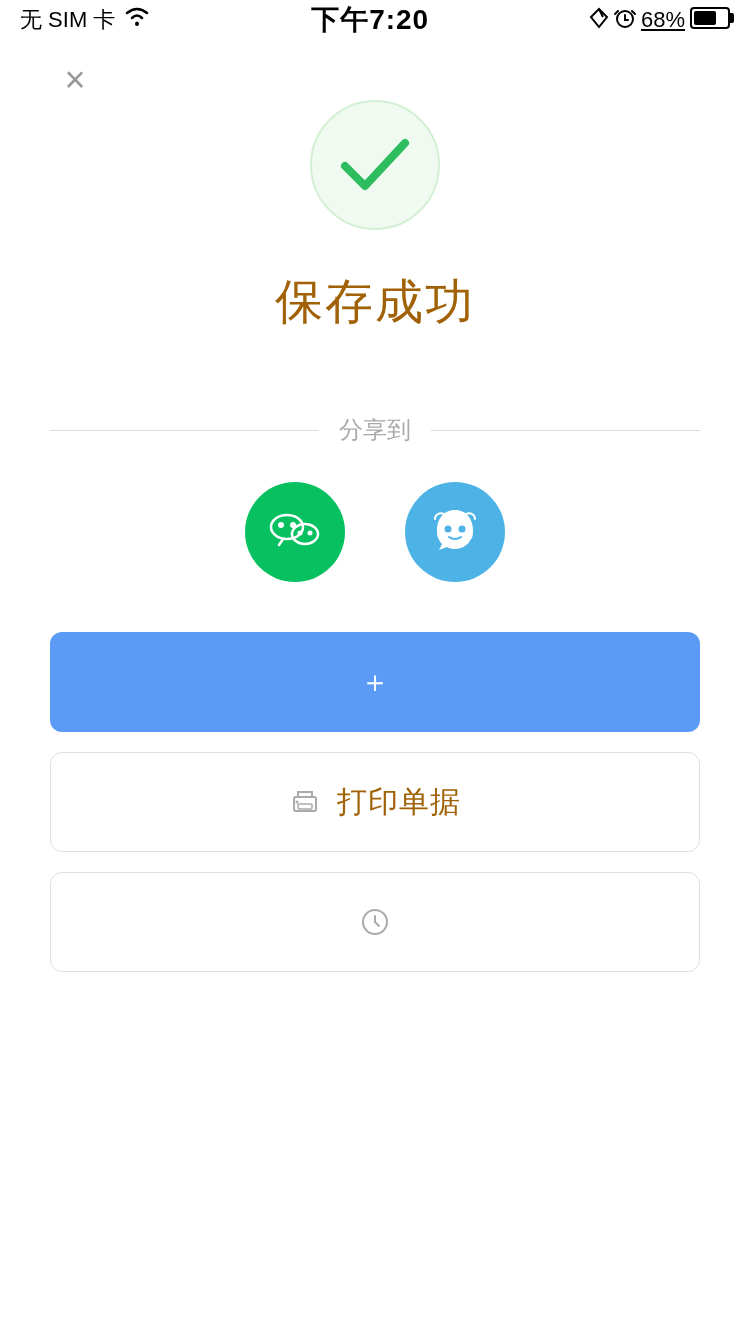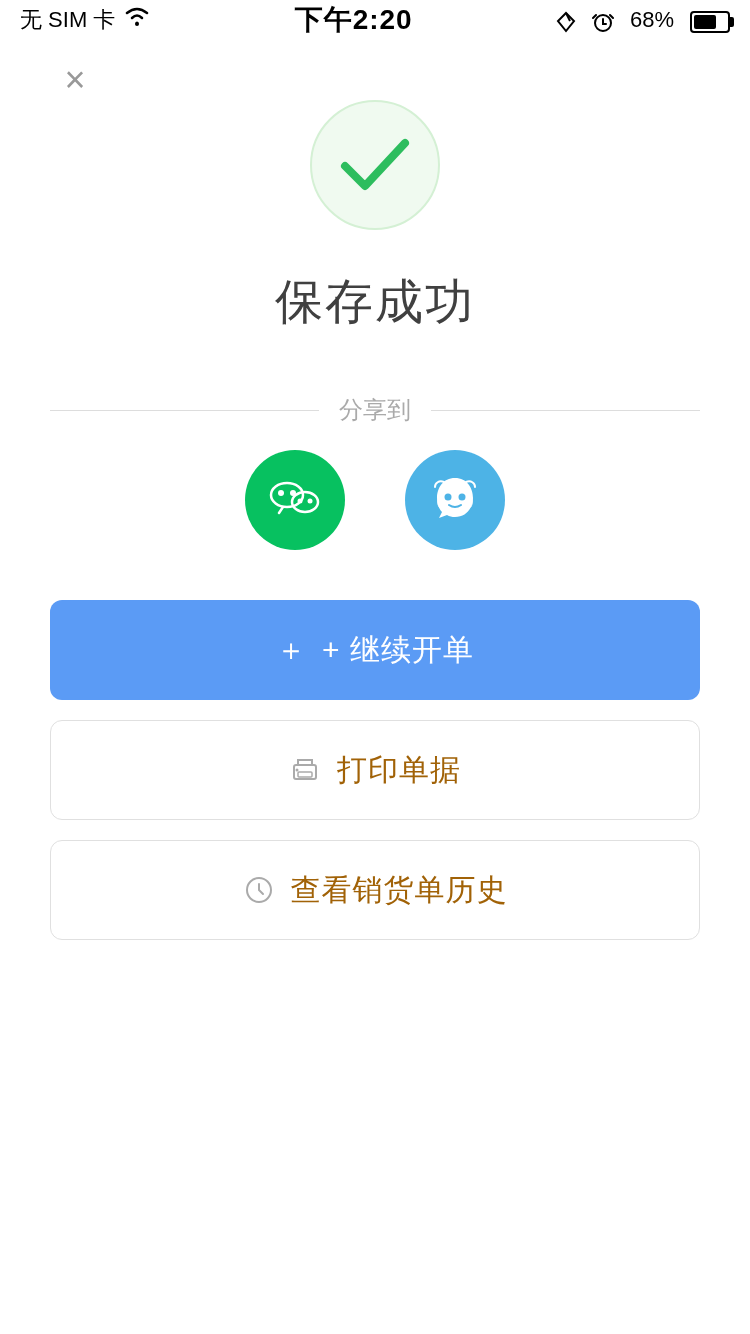--- a/index.html
+++ b/index.html
@@ -37,23 +37,24 @@
     }
 
     .status-center {
       font-size: 28px;
       font-weight: 600;
       letter-spacing: 1px;
     }
 
     .status-right {
       display: flex;
-      align-items: flex-end;
-      gap: 16px;
+      align-items: flex-start;
+      gap: 5px;
       font-size: 22px;
+      text-decoration: underline;
     }
 
     .battery-container {
       display: flex;
       align-items: center;
       gap: 4px;
     }
 
     .battery-box {
       width: 40px;
@@ -128,40 +129,40 @@
 
     .checkmark {
       width: 70px;
       height: 55px;
     }
 
     
     .success-title {
       font-size: 48px;
       font-weight: 500;
-      color: #404040;
-      margin-bottom: 60px;
+      color: #a16207;
+      margin-bottom: 80px;
       letter-spacing: 2px;
     }
 
     
     .share-section {
       width: 100%;
       display: flex;
       flex-direction: column;
       align-items: center;
       margin-bottom: 50px;
     }
 
     .share-divider {
       width: 100%;
       display: flex;
       align-items: center;
       padding: 0 50px;
-      margin-bottom: 24px;
+      margin-bottom: 36px;
       justify-content: space-between;
     }
 
     .divider-line {
       flex: 1;
       height: 1px;
       background: #ddd;
     }
 
     .share-label {
@@ -246,21 +247,21 @@
   <div class="status-left">
     <span>无 SIM 卡</span>
 
     <svg width="28" height="22" viewBox="0 0 28 22" fill="none">
       <path d="M14 18 Q14 18 14 18" stroke="#000" stroke-width="3" stroke-linecap="round"></path>
       <path d="M9 13 Q14 8 19 13" stroke="#000" stroke-width="2.5" stroke-linecap="round" fill="none"></path>
       <path d="M4 8 Q14 0 24 8" stroke="#000" stroke-width="2.5" stroke-linecap="round" fill="none"></path>
       <circle cx="14" cy="19" r="2" fill="#000"></circle>
     </svg>
   </div>
-  <div class="status-center">下午2:20</div>
+  <div class="status-center">下午7:20</div>
   <div class="status-right">
 
     <svg width="20" height="22" viewBox="0 0 20 22" fill="none">
       <path d="M10 2 L18 10 L10 20 L2 10 Z" stroke="#000" stroke-width="2" fill="none"></path>
       <path d="M10 2 L14 10" stroke="#000" stroke-width="2"></path>
     </svg>
 
     <svg width="22" height="22" viewBox="0 0 22 22" fill="none">
       <circle cx="11" cy="12" r="8" stroke="#000" stroke-width="2" fill="none"></circle>
       <path d="M11 8 L11 13 L14 13" stroke="#000" stroke-width="2" stroke-linecap="round"></path>
@@ -322,35 +323,33 @@
           <ellipse cx="44" cy="32" rx="4" ry="6" fill="white" opacity="0.7"></ellipse>
         </svg>
       </button>
     </div>
   </div>
 
   <div class="action-buttons">
 
     <button class="action-btn primary-btn">
       <span class="btn-icon">＋</span>
-      <span class="btn-text">+ 继续开单</span>
     </button>
 
     <button class="action-btn secondary-btn">
       <svg width="32" height="32" viewBox="0 0 32 32" fill="none">
         <rect x="5" y="11" width="22" height="14" rx="2" stroke="#aaa" stroke-width="2" fill="none"></rect>
         <path d="M9 11 L9 6 L23 6 L23 11" stroke="#aaa" stroke-width="2" fill="none"></path>
         <rect x="9" y="18" width="14" height="5" rx="1" stroke="#aaa" stroke-width="1.5" fill="none"></rect>
         <circle cx="8" cy="16" r="1.5" fill="#aaa"></circle>
       </svg>
       <span class="btn-text">打印单据</span>
     </button>
 
     <button class="action-btn secondary-btn">
       <svg width="32" height="32" viewBox="0 0 32 32" fill="none">
         <circle cx="16" cy="16" r="12" stroke="#aaa" stroke-width="2" fill="none"></circle>
         <path d="M16 10 L16 16 L20 20" stroke="#aaa" stroke-width="2" stroke-linecap="round" stroke-linejoin="round"></path>
       </svg>
-      <span class="btn-text">查看销货单历史</span>
     </button>
   </div>
 
 </div>
 
 </body></html>

